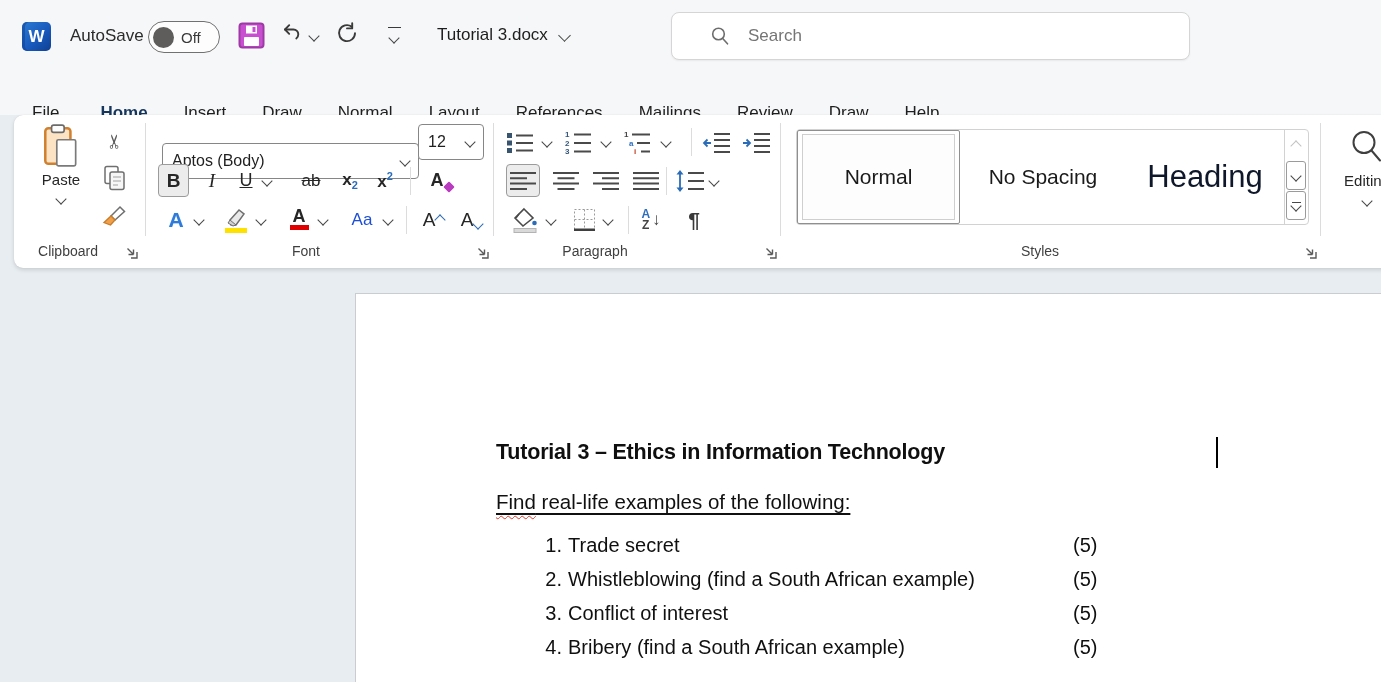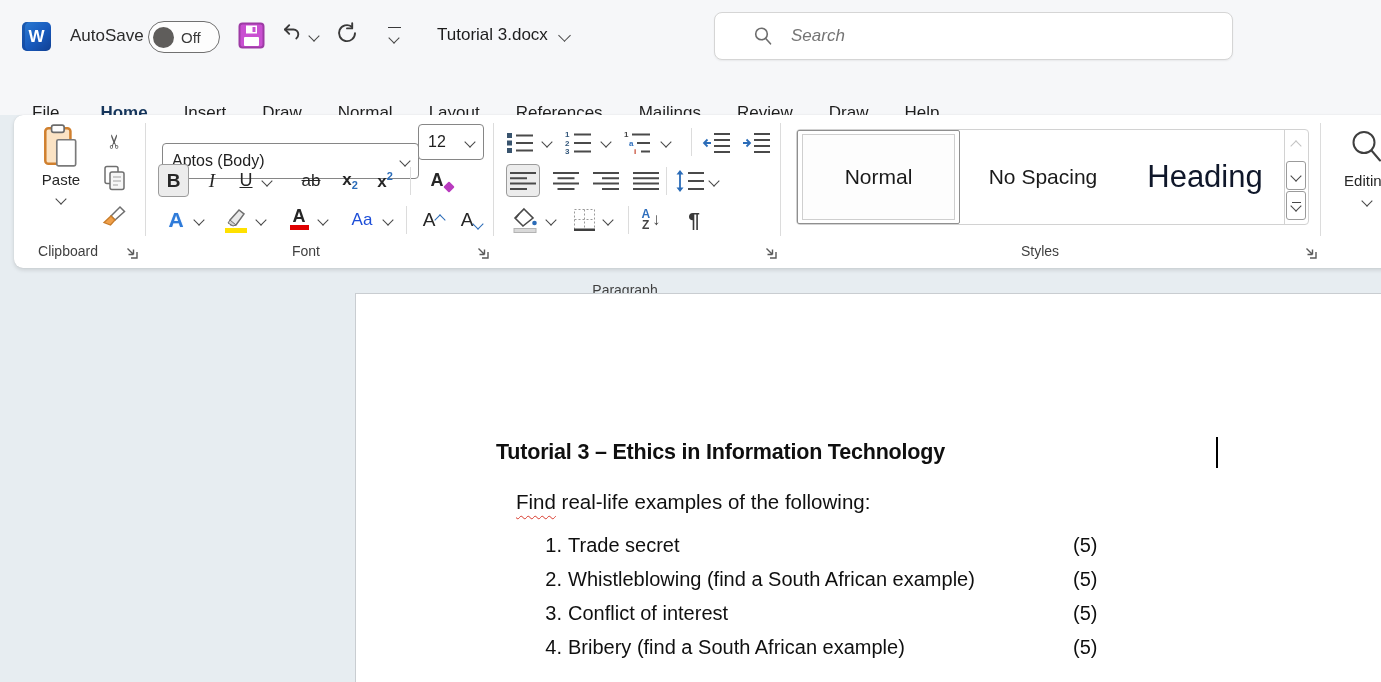--- a/index.html
+++ b/index.html
@@ -22,21 +22,21 @@
   .undo-btn{left:280px;} .undo-chev{left:310px;top:32px;} .redo-btn{left:336px;}
   .qat-more{left:386px;top:27px;width:16px;text-align:center;}
   .qat-more .bar{display:block;width:13px;border-top:1.7px solid #3a3a3a;margin:0 auto 2px auto;}
   .doc-title{position:absolute;left:437px;top:25px;font-size:17px;color:#1d1d1d;}
   .doc-title-chev{position:absolute;left:560px;top:31px;}
   .chev{display:inline-block;width:7px;height:7px;border-right:1.6px solid #474747;border-bottom:1.6px solid #474747;transform:rotate(45deg);}
   .chev.big{width:8px;height:8px;}
   .chev.blue{border-color:#2b6cb8;}
   .chev.up{transform:rotate(225deg);}
   .chev.light{border-color:#c3c3c3;}
-  #searchbox{position:absolute;left:714px;top:12px;width:517px;height:46px;background:#fff;border:1px solid #d5d5d5;border-radius:8px;box-shadow:0 1px 2px rgba(0,0,0,.06);display:flex;align-items:center;font-style:italic;}
+  #searchbox{position:absolute;left:671px;top:12px;width:517px;height:46px;background:#fff;border:1px solid #d5d5d5;border-radius:8px;box-shadow:0 1px 2px rgba(0,0,0,.06);display:flex;align-items:center;}
   #searchbox .mag{margin-left:38px;}
   #searchbox .ph{margin-left:18px;font-size:17px;color:#757575;}
 
   
   #tabs{position:absolute;left:30px;top:78px;display:flex;gap:32px;height:37px;align-items:center;}
   .tab{position:relative;font-size:17px;color:#1f1f1f;padding:0 2px;cursor:default;margin-top:32px;}
   .tab.file{margin-right:5px;}
   .tab.active{font-weight:bold;color:#16365c;}
   .tab.active .tab-underline{position:absolute;left:-1px;right:-1px;bottom:-9px;height:3.5px;background:#185abd;border-radius:2px;}
 
@@ -96,21 +96,21 @@
 
   
   .editing-btn{position:absolute;left:1318px;top:12px;width:70px;height:100px;display:flex;flex-direction:column;align-items:center;background:none;border:none;cursor:default;}
   .editing-btn .lbl{font-size:15px;color:#262626;margin-top:6px;}
   .editing-btn .chev{margin-top:8px;}
 
   
   #page{position:absolute;left:355px;top:293px;width:1040px;height:400px;background:#fff;border:1px solid #c9cdd1;}
   #doc-title{position:absolute;left:140px;top:146px;font-size:21.5px;font-weight:bold;color:#0f0f0f;letter-spacing:-0.2px;}
   #doc-cursor{position:absolute;left:860px;top:143px;width:2px;height:31px;background:#000;}
-  #doc-subtitle{position:absolute;left:140px;top:196px;font-size:20.5px;color:#101010;text-underline-offset:4px;text-decoration-thickness:1.5px;margin-left:20px;}
+  #doc-subtitle{position:absolute;left:140px;top:196px;font-size:20.5px;color:#101010;text-decoration:underline;text-underline-offset:4px;text-decoration-thickness:1.5px;}
   #doc-subtitle .misspelled{text-decoration:underline wavy #d83a2d 1px;text-underline-offset:6px;}
   #doc-list{position:absolute;left:0;top:240px;width:100%;}
   .doc-row{position:relative;height:34px;font-size:20px;color:#101010;}
   .doc-row .num{position:absolute;left:170px;width:36px;text-align:right;}
   .doc-row .txt{position:absolute;left:212px;}
   .doc-row .pts{position:absolute;left:717px;}
 </style>
 </head>
 <body>
 
@@ -373,21 +373,21 @@
     <button class="rbtn" style="left:620px;top:88px;width:34px;height:33px;">
       <span style="display:flex;flex-direction:column;line-height:11px;font-size:12px;font-weight:bold;">
         <span style="color:#2f6fbd;">A</span>
         <span style="color:#444;">Z</span>
       </span>
       <span style="font-size:17px;color:#444;margin-left:2px;">↓</span>
     </button>
     <button class="rbtn" style="left:666px;top:88px;width:28px;height:33px;">
       <span class="g-pilcrow">¶</span>
     </button>
-    <div class="group-label" style="left:511px;width:200px;margin-top:39px;">Paragraph</div>
+    <div class="group-label" style="left:481px;width:200px;">Paragraph</div>
     <button class="rbtn launcher" style="left:749px;">
       <svg width="13" height="13" viewBox="0 0 13 13">
         <path d="M2.5 2.5 l6 6 M8.5 8.5 v-5 M8.5 8.5 h-5" fill="none" stroke="#5a5a5a" stroke-width="1.4"></path>
         <path d="M12 6 v6 h-6" fill="none" stroke="#5a5a5a" stroke-width="1.4"></path>
       </svg>
     </button>
     <div class="vsep" style="left:766px;"></div>
 
     <div id="styles-gallery">
       <div class="style-card selected">

